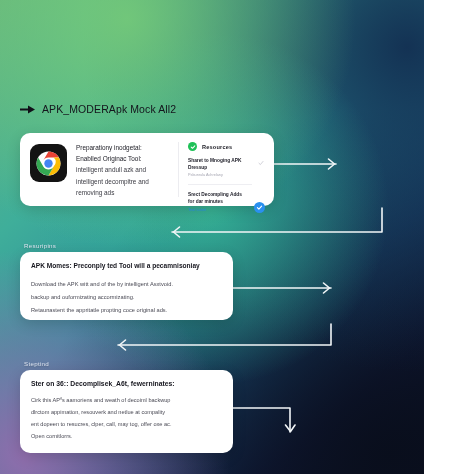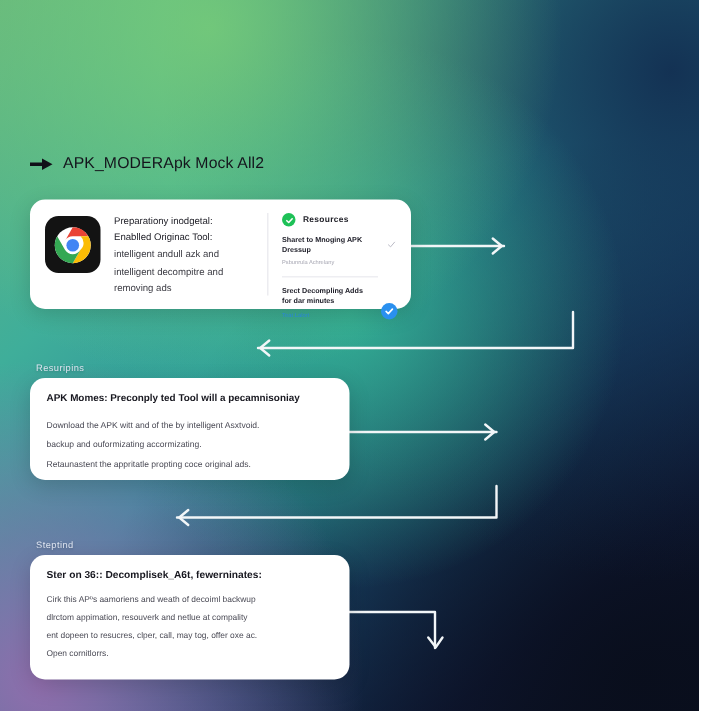--- a/index.html
+++ b/index.html
@@ -2,21 +2,21 @@
 <html><head>
 <meta charset="utf-8">
 <style>
   html,body{margin:0;padding:0;}
   body{
     width:474px;height:474px;
     font-family:"Liberation Sans", sans-serif;
     overflow:hidden;
   }
   #stage{
-    position:relative;width:466px;height:474px;overflow:hidden;
+    position:relative;width:424px;height:474px;overflow:hidden;
     background:
       radial-gradient(circle at 6% 96%, rgba(150,110,175,0.95) 0%, rgba(150,110,175,0.0) 34%),
       radial-gradient(circle at 30% 4%,  rgba(120,205,120,0.85) 0%, rgba(120,205,120,0.0) 42%),
       radial-gradient(circle at 50% 44%, rgba(52,180,150,0.90) 0%, rgba(52,180,150,0.0) 52%),
       radial-gradient(circle at 96% 10%, rgba(18,45,80,0.95) 0%, rgba(18,45,80,0.0) 55%),
       radial-gradient(circle at 92% 96%, rgba(9,14,28,0.98) 0%, rgba(9,14,28,0.0) 58%),
       linear-gradient(140deg,#63b47f 0%, #3fae9a 28%, #2e8f9b 48%, #1d4f78 68%, #131f44 84%, #0b0f1e 100%);
   }
 
   

